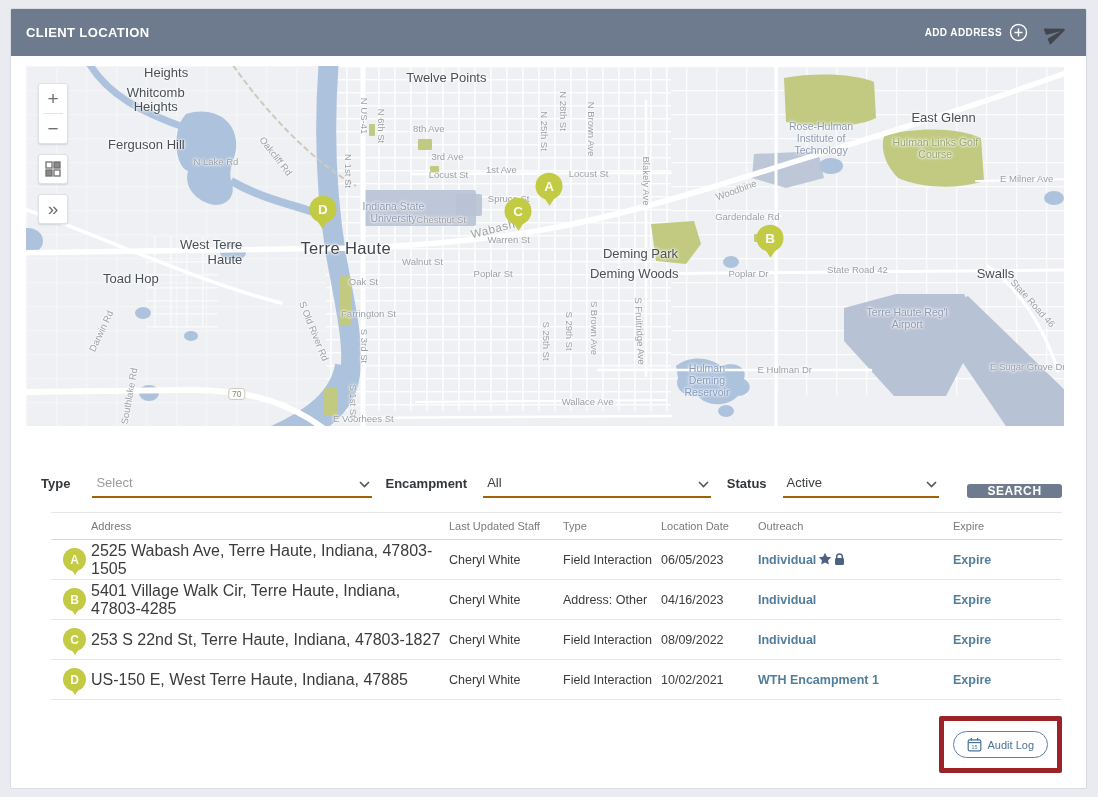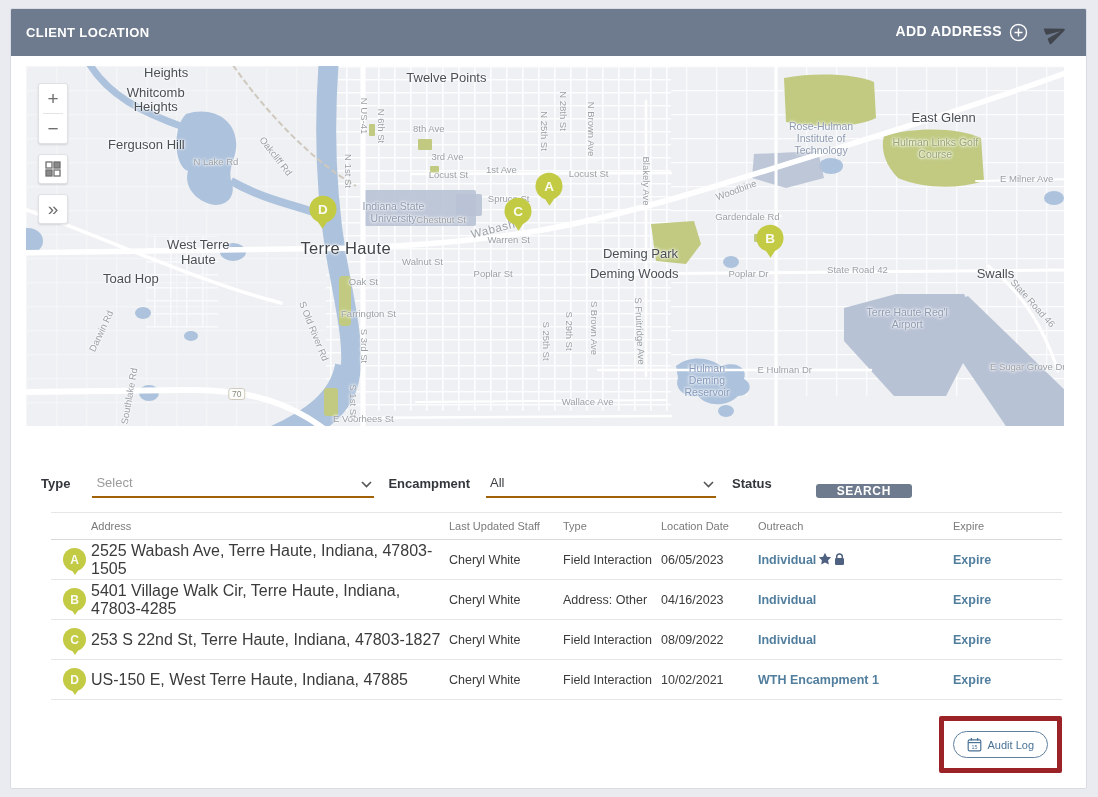--- a/index.html
+++ b/index.html
@@ -6,21 +6,21 @@
   html,body { width:1098px; height:797px; }
   body { background:#e9ebf1; font-family:"Liberation Sans", sans-serif; position:relative; }
   .card { position:absolute; left:10px; top:8px; width:1077px; height:781px;
           background:#fff; border:1px solid #d9dce3; border-radius:2px; overflow:hidden; }
 
   
   .hdr { height:47px; background:#6e7a8d; display:flex; align-items:center;
          justify-content:space-between; padding:0 18px 0 15px; }
   .hdr-title { color:#fff; font-size:13px; font-weight:bold; letter-spacing:.4px; }
   .hdr-right { display:flex; align-items:center; gap:16px; }
-  .add-address { display:flex; align-items:flex-start; gap:7px; color:#fff; font-size:14px;
+  .add-address { display:flex; align-items:center; gap:7px; color:#fff; font-size:10px;
                  font-weight:bold; letter-spacing:.4px; cursor:pointer; background:none; border:none; }
   .send-btn { background:none; border:none; cursor:pointer; display:flex; }
 
   
   .map { position:relative; margin:10px 24px 0 15px; width:1038px; height:360px;
          background:#eef0f3; overflow:hidden; }
   .map svg.base { position:absolute; inset:0; width:100%; height:100%; }
   .mlabel { position:absolute; transform:translate(-50%,-50%) rotate(var(--rot,0deg));
             white-space:nowrap; pointer-events:none; text-align:center;
             text-shadow:0 0 2px #fff,0 0 3px #fff,0 0 4px #fff; }
@@ -184,21 +184,21 @@
       <path d="M202,-8 C238,45 286,95 330,120" stroke="#cfc9bd" stroke-width="2" fill="none" stroke-dasharray="6,3"></path>
     </svg>
 
     <div>
 
     <div class="mlabel city" style="left: 13.5%; top: 1.7%;">Heights</div>
         <div class="mlabel wrap city" style="left: 12.5%; top: 9.7%; width: 82px;">Whitcomb Heights</div>
         <div class="mlabel city" style="left: 11.6%; top: 21.7%;">Ferguson Hill</div>
         <div class="mlabel city" style="left: 40.5%; top: 3.1%;">Twelve Points</div>
         <div class="mlabel citylg" style="left: 30.8%; top: 50.6%;">Terre Haute</div>
-        <div class="mlabel wrap city" style="left: 16.6%; top: 52%; width: 88px;">West Terre Haute</div>
+        <div class="mlabel wrap city" style="left: 16.6%; top: 52%; width: 88px; text-align: right;">West Terre Haute</div>
         <div class="mlabel city" style="left: 10.1%; top: 58.9%;">Toad Hop</div>
         <div class="mlabel city" style="left: 88.4%; top: 14.2%;">East Glenn</div>
         <div class="mlabel city" style="left: 93.4%; top: 57.5%;">Swalls</div>
         <div class="mlabel city" style="left: 59.2%; top: 51.9%;">Deming Park</div>
         <div class="mlabel city" style="left: 58.6%; top: 57.5%;">Deming Woods</div>
         <div class="mlabel wrap area" style="left: 35.4%; top: 40.8%; width: 92px;">Indiana State University</div>
         <div class="mlabel wrap area" style="left: 76.6%; top: 20.3%; width: 92px;">Rose-Hulman Institute of Technology</div>
         <div class="mlabel wrap park" style="left: 87.6%; top: 23.1%; width: 88px;">Hulman Links Golf Course</div>
         <div class="mlabel wrap area" style="left: 84.9%; top: 70.3%; width: 92px;">Terre Haute Reg'l Airport</div>
         <div class="mlabel wrap water" style="left: 65.6%; top: 87.5%; width: 70px;">Hulman Deming Reservoir</div>
@@ -291,20 +291,26 @@
         </svg>
     </div>
     <span class="flabel" style="margin:0 16px 0 14px">Encampment</span>
     <div class="fselect" style="width:230px">
       <span class="val">All</span>
       <svg width="11" height="7" viewBox="0 0 11 7">
           <path d="M1 1l4.5 4.5L10 1" fill="none" stroke="#555" stroke-width="1.6"></path>
         </svg>
     </div>
     <span class="flabel" style="margin:0 16px 0 16px">Status</span>
+    <div class="fselect" style="width:158px">
+      <span class="val">Active</span>
+      <svg width="11" height="7" viewBox="0 0 11 7">
+          <path d="M1 1l4.5 4.5L10 1" fill="none" stroke="#555" stroke-width="1.6"></path>
+        </svg>
+    </div>
     <button class="search-btn">SEARCH</button>
   </div>
 
   <div class="tbl">
     <div class="tgrid thead">
       <span style="grid-column:2">Address</span>
       <span>Last Updated Staff</span>
       <span>Type</span>
       <span>Location Date</span>
       <span>Outreach</span>

